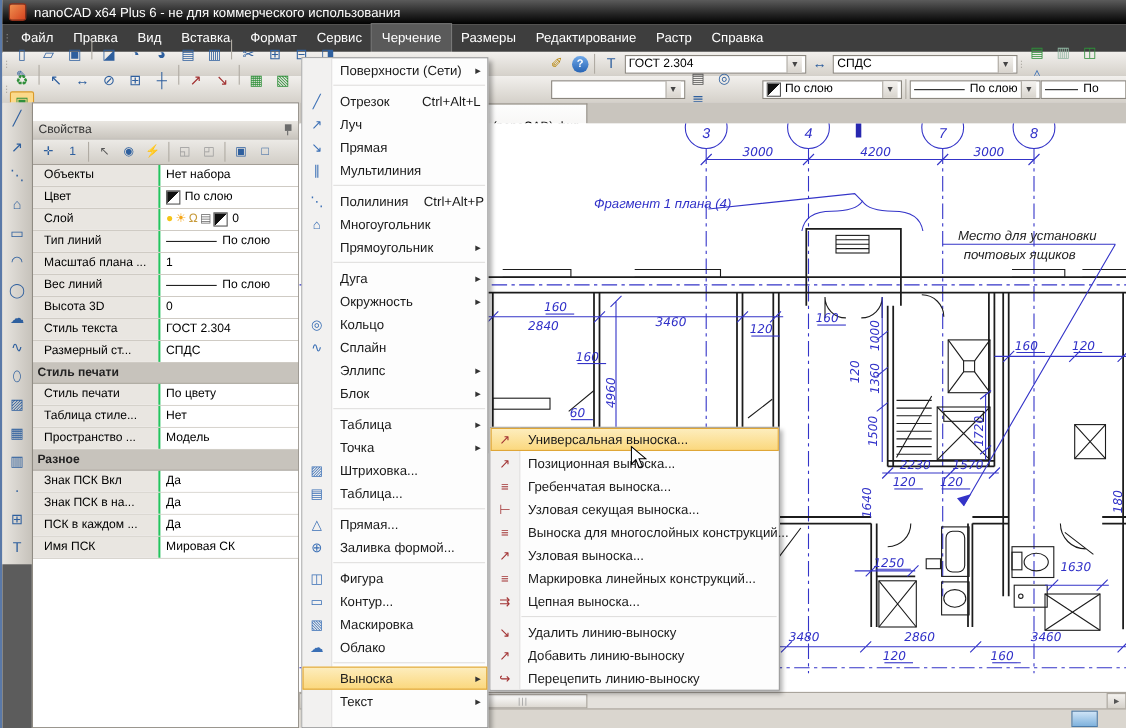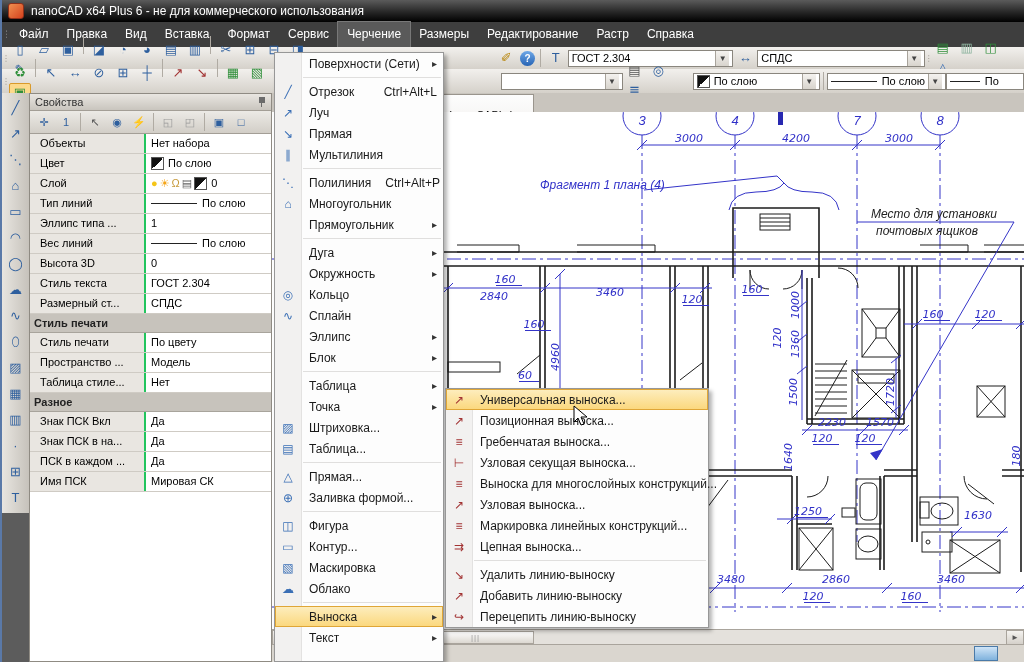--- a/index.html
+++ b/index.html
@@ -40,21 +40,21 @@
   
   #leftstrip{position:absolute;left:0;top:93px;bottom:0;width:27px;
     background:linear-gradient(90deg,#e8e5e0,#c6c2bb);border-right:1px solid #8f8b83;}
   #leftstrip .tools{display:flex;flex-direction:column;align-items:center;padding-top:2px;}
   #leftstrip .tbtn{width:22px;height:22px;line-height:22px;margin:1px 0;}
   #leftstrip .below{position:absolute;left:0;right:0;bottom:0;top:420px;background:#5c5c5c;}
   
   #props{position:absolute;left:27px;top:93px;bottom:0;width:243px;background:#fff;
     border:1px solid #8f8b83;box-sizing:border-box;font-size:11px;}
   .ptitle{height:16px;background:linear-gradient(#e9e6e1,#c9c5be);display:flex;align-items:center;
-    padding:0 5px;color:#333;border-bottom:1px solid #a39e96;}
+    padding:0 5px;color:#333;border-bottom:1px solid #a39e96;margin-top:16px;}
   .pin{margin-left:auto;width:8px;height:10px;position:relative;}
   .pin:before{content:"";position:absolute;left:1px;top:0;width:6px;height:6px;background:#6b6b6b;}
   .pin:after{content:"";position:absolute;left:3px;top:6px;width:1px;height:4px;background:#6b6b6b;}
   .ptools{height:22px;background:linear-gradient(#eceae6,#d2cec7);display:flex;align-items:center;
     padding-left:3px;border-bottom:1px solid #a39e96;}
   .ptools .tbtn{width:18px;height:17px;line-height:17px;font-size:11px;}
   .pgrid{}
   .prow{display:flex;height:19px;line-height:19px;border-bottom:1px solid #cfcbc4;}
   .plab{width:104px;background:#e9e6e1;padding-left:10px;border-right:2px solid #22c55e;
     white-space:nowrap;overflow:hidden;}
@@ -245,21 +245,21 @@
         </div>
       </div>
       <div class="prow">
         <div class="plab">Тип линий</div>
         <div class="pval">
           <span class="linesample"></span>
           <span>По слою</span>
         </div>
       </div>
       <div class="prow">
-        <div class="plab">Эллипс типа ...</div>
+        <div class="plab">Масштаб плана ...</div>
         <div class="pval">
           <span>1</span>
         </div>
       </div>
       <div class="prow">
         <div class="plab">Вес линий</div>
         <div class="pval">
           <span class="linesample"></span>
           <span>По слою</span>
         </div>
@@ -283,29 +283,29 @@
         </div>
       </div>
       <div class="psec">Стиль печати</div>
       <div class="prow">
         <div class="plab">Стиль печати</div>
         <div class="pval">
           <span>По цвету</span>
         </div>
       </div>
       <div class="prow">
+        <div class="plab">Таблица стиле...</div>
+        <div class="pval">
+          <span>Нет</span>
+        </div>
+      </div>
+      <div class="prow">
         <div class="plab">Пространство ...</div>
         <div class="pval">
           <span>Модель</span>
-        </div>
-      </div>
-      <div class="prow">
-        <div class="plab">Таблица стиле...</div>
-        <div class="pval">
-          <span>Нет</span>
         </div>
       </div>
       <div class="psec">Разное</div>
       <div class="prow">
         <div class="plab">Знак ПСК Вкл</div>
         <div class="pval">
           <span>Да</span>
         </div>
       </div>
       <div class="prow">

